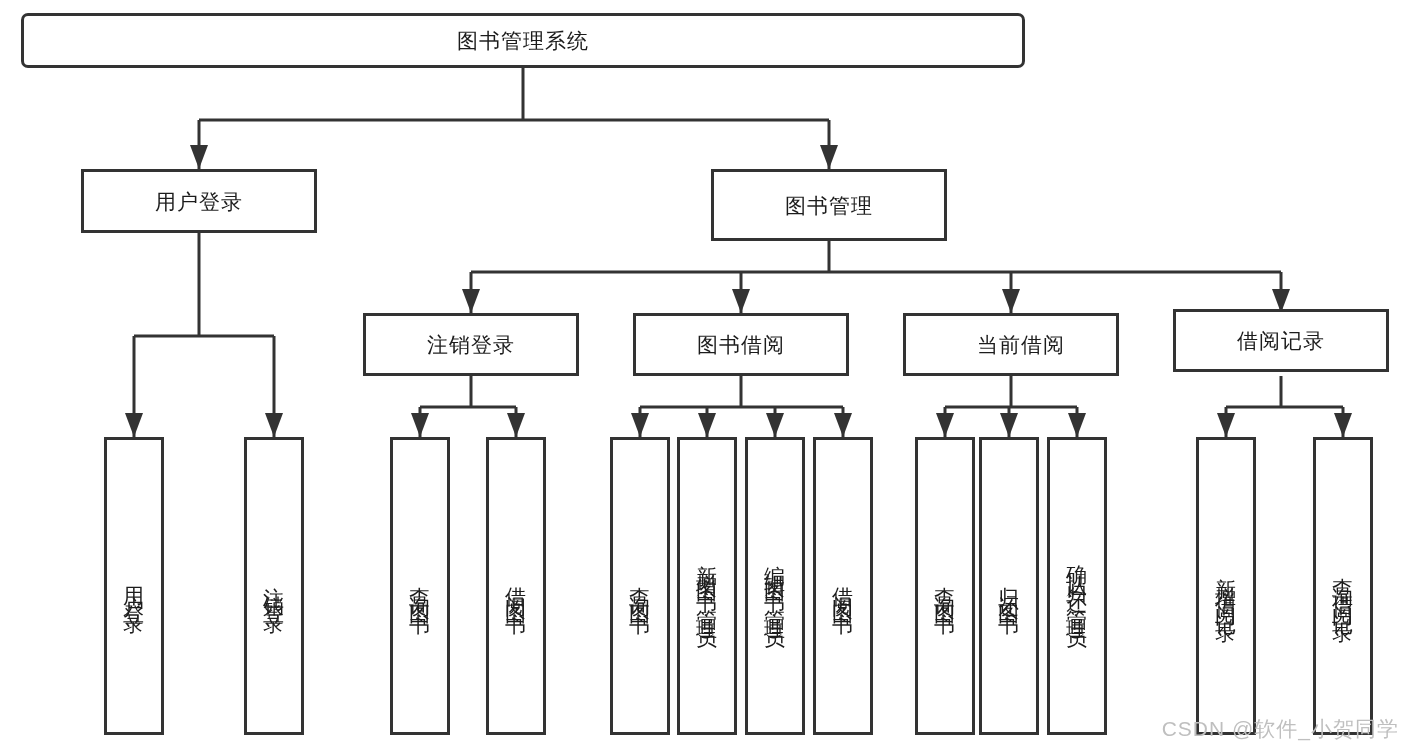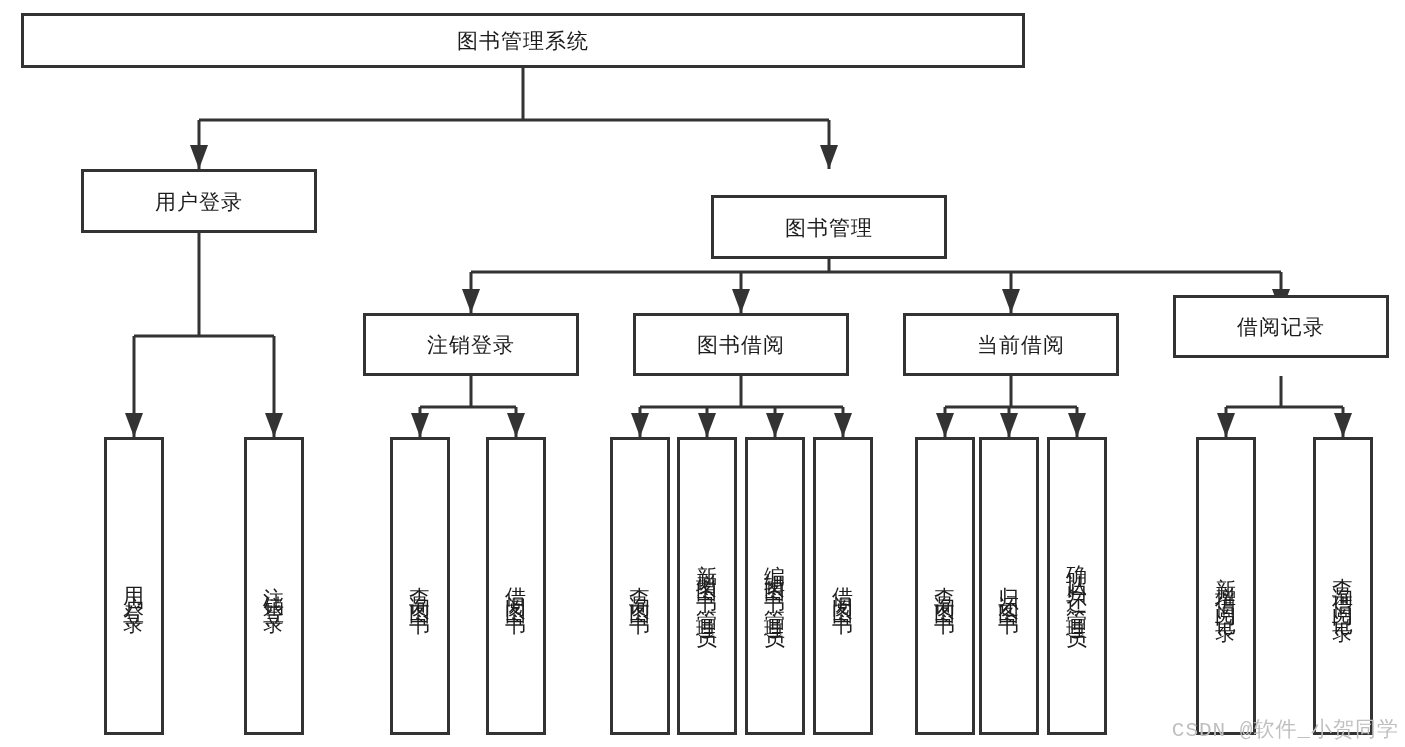--- a/index.html
+++ b/index.html
@@ -35,27 +35,27 @@
   }
   .node.v {
     font-size: 21px;
     writing-mode: vertical-rl;
     text-orientation: mixed;
     letter-spacing: 9px;
     line-height: 1;
     padding-top: 4px;
   }
   
-  .n-root          { left: 21px;   top: 13px;  width: 1004px; height: 55px; }
+  .n-root          { left: 21px;   top: 13px;  width: 1004px; height: 55px; border-radius: 7px; }
   .n-user-login    { left: 81px;   top: 169px; width: 236px;  height: 64px; }
-  .n-book-mgmt     { left: 711px;  top: 169px; width: 236px;  height: 64px; margin-top: 26px; }
+  .n-book-mgmt     { left: 711px;  top: 169px; width: 236px;  height: 72px; }
   .n-new-book      { left: 363px;  top: 313px; width: 216px;  height: 63px; }
   .n-book-borrow   { left: 633px;  top: 313px; width: 216px;  height: 63px; }
   .n-cur-borrow    { left: 903px;  top: 313px; width: 216px;  height: 63px; padding-left: 20px; }
-  .n-borrow-rec    { left: 1173px; top: 295px; width: 216px;  height: 63px; }
+  .n-borrow-rec    { left: 1173px; top: 309px; width: 216px;  height: 63px; }
   .leaf            { top: 437px; width: 60px; height: 298px; }
   .l-0  { left: 104px; }
   .l-1  { left: 244px; }
   .l-2  { left: 390px; }
   .l-3  { left: 486px; }
   .l-4  { left: 610px; }
   .l-5  { left: 677px; }
   .l-6  { left: 745px; }
   .l-7  { left: 813px; }
   .l-8  { left: 915px; }
@@ -64,21 +64,20 @@
   .l-11 { left: 1196px; }
   .l-12 { left: 1313px; }
   .watermark {
     position: absolute;
     right: 6px;
     bottom: 4px;
     font-size: 21px;
     color: #bfbfbf;
     letter-spacing: 1px;
     white-space: nowrap;
-    font-family: Liberation Mono, monospace;
   }
   svg .wire { stroke: #333333; stroke-width: 3; fill: none; }
   svg .shaft { stroke: #333333; stroke-width: 3; }
 </style>
 </head>
 <body>
 
 <div class="stage">
 
   <svg class="edges" viewBox="0 0 1405 747" aria-hidden="true">

